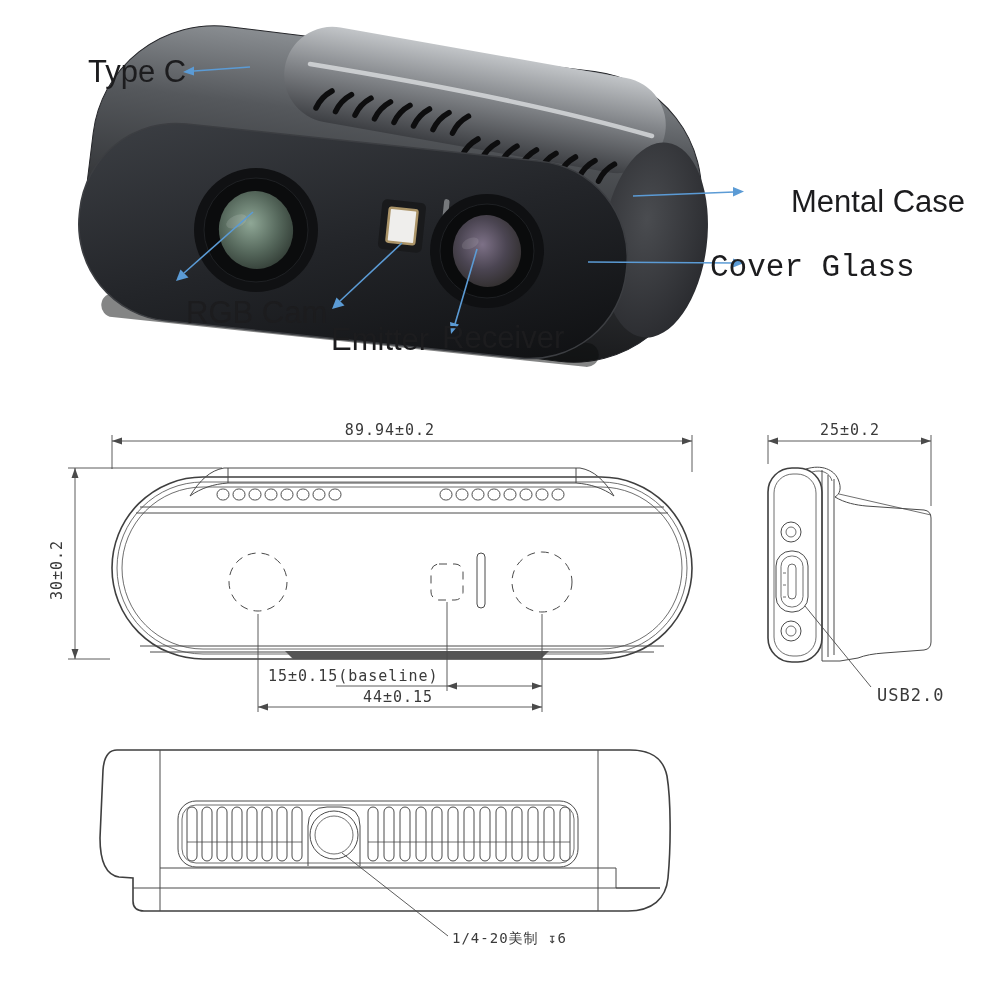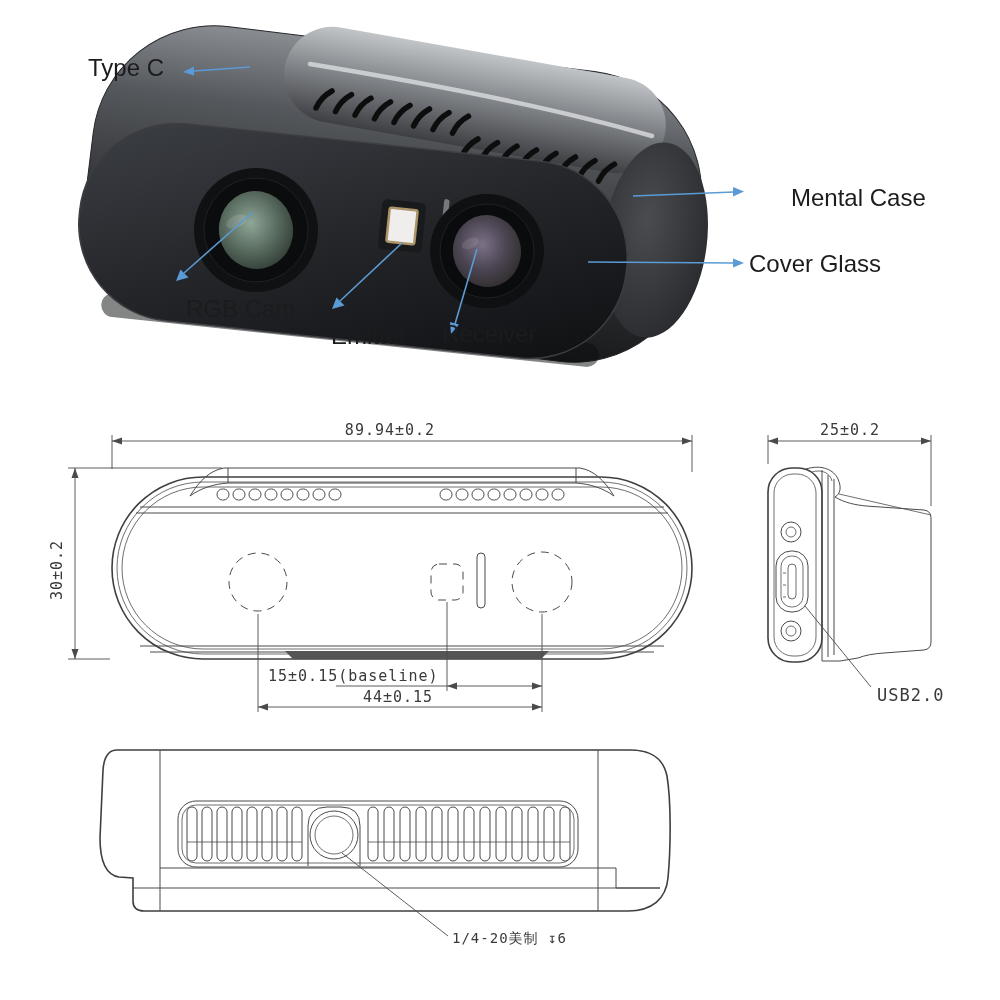--- a/index.html
+++ b/index.html
@@ -1,20 +1,20 @@
 <!DOCTYPE html>
 <html><head>
 <meta charset="utf-8">
 <style>
   html,body{margin:0;padding:0;}
   body{width:1000px;height:1000px;background:#ffffff;position:relative;overflow:hidden;
        font-family:"Liberation Sans",sans-serif;}
   #stage{position:absolute;left:0;top:0;width:1000px;height:1000px;}
   svg{position:absolute;left:0;top:0;}
-  .label{position:absolute;font-size:24px;color:#1c1c1e;white-space:nowrap;}
+  .label{position:absolute;font-size:31px;color:#1c1c1e;white-space:nowrap;}
   .dimtext{font-family:"DejaVu Sans Mono",monospace;font-size:15px;fill:#3a3a3a;letter-spacing:1px;}
   .dimtext-sm{font-family:"DejaVu Sans Mono",monospace;font-size:14px;fill:#3a3a3a;letter-spacing:1px;}
   .dimtext-lg{font-family:"DejaVu Sans Mono",monospace;font-size:17px;fill:#3a3a3a;letter-spacing:1px;}
   .thin{stroke:#4a4a4a;stroke-width:1;fill:none;}
   .thin2{stroke:#4a4a4a;stroke-width:0.8;fill:none;}
   .heavy{stroke:#3f3f3f;stroke-width:1.6;fill:none;}
   .dim{stroke:#4a4a4a;stroke-width:0.9;fill:none;}
   .dash{stroke:#4a4a4a;stroke-width:1;fill:none;stroke-dasharray:8 6;}
   .ah{fill:#4a4a4a;stroke:none;}
   .blueln{stroke:#5b9bd5;stroke-width:1.6;fill:none;}
@@ -256,18 +256,18 @@
     <polygon class="ah" points="258,707 268,703.5 268,710.5"></polygon>
         <polygon class="ah" points="542,707 532,703.5 532,710.5"></polygon>
     <text class="dimtext" x="398" y="702" text-anchor="middle">44±0.15</text>
   </g>
   <text class="dimtext-lg" x="877" y="701" text-anchor="start">USB2.0</text>
   <text class="dimtext-sm" x="452" y="943" text-anchor="start">1/4-20美制 ↧6</text>
 </svg>
 
 <div class="label" style="left:88px;top:54px;">Type C</div>
 <div class="label" style="left:791px;top:184px;">Mental Case</div>
-<div class="label" style="left:749px;top:250px;">Cover Glass</div>
+<div class="label" style="left:710px;top:250px;font-family:Liberation Mono, monospace;">Cover Glass</div>
 <div class="label" style="left:186px;top:295px;">RGB Cam</div>
 <div class="label" style="left:331px;top:322px;">Emitter</div>
 <div class="label" style="left:442px;top:320px;">Receiver</div>
 
 </div>
 
 </body></html>

